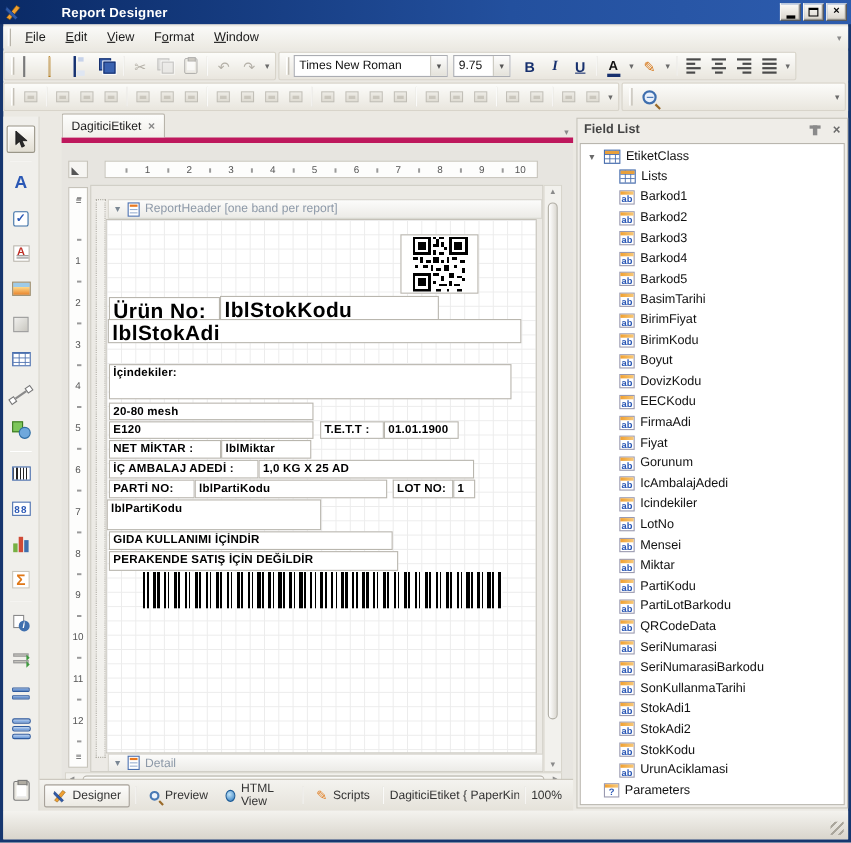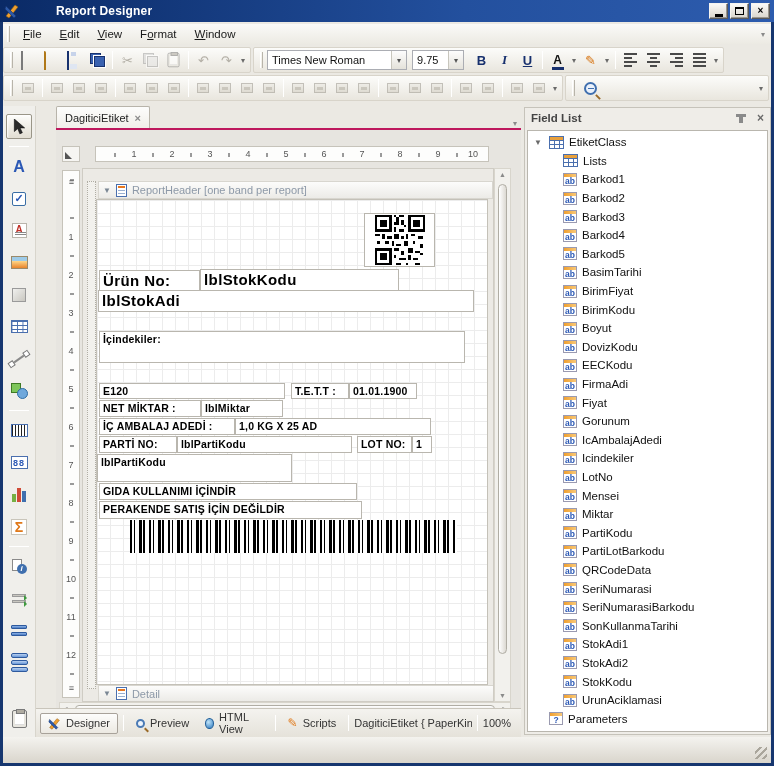--- a/index.html
+++ b/index.html
@@ -95,21 +95,21 @@
   .t-pbrk i{display:block;width:14px;height:3px;background:#c9c7c0;border:1px solid #9a9a9a;position:relative;}
   .t-pbrk i::after{content:"";position:absolute;right:-5px;top:0;border:3px solid transparent;border-left-color:#3f9a3f;}
   .t-cbl{display:flex;flex-direction:column;gap:3px;}
   .t-cbl i{display:block;width:16px;height:4px;background:linear-gradient(#8fb4e8,#4a7ac0);border:1px solid #2e5a9e;border-radius:1px;}
   .t-cbb{display:flex;flex-direction:column;gap:2px;}
   .t-cbb i{display:block;width:17px;height:5px;background:linear-gradient(#b8d0f0,#6a98d8);border:1px solid #2e5a9e;border-radius:2px;}
   .t-clip{width:15px;height:18px;background:#e8e6df;border:1px solid #7a7a7a;border-radius:2px;position:relative;}
   .t-clip::before{content:"";position:absolute;left:3px;top:-2px;width:7px;height:3px;background:#b0aca2;border:1px solid #7a7a7a;}
   .t-clip::after{content:"";position:absolute;left:2px;top:3px;width:9px;height:11px;background:#fff;box-shadow:inset 0 2px 0 #fff,inset 0 -1px 0 #ddd;}
   
-  .tabbar{position:absolute;left:53px;top:85px;width:465px;height:23px;display:flex;align-items:flex-end;border-bottom:2px solid #be185d;}
+  .tabbar{position:absolute;left:53px;top:85px;width:465px;height:23px;display:flex;align-items:flex-end;border-bottom:5px solid #be185d;}
   .tab{display:flex;align-items:center;gap:6px;height:22px;padding:0 8px;background:linear-gradient(#fdfdfc,#f1efe9);
     border:1px solid #b8b4aa;border-bottom:none;border-radius:2px 2px 0 0;font-size:11px;color:#222;}
   .tab .x{color:#8a8a8a;font-size:11px;font-weight:bold;}
   .tab-dd{margin-left:auto;color:#8a8a8a;font-size:8px;padding-right:4px;}
   
   .design{position:absolute;left:53px;top:108px;width:465px;height:590px;background:#e7e5e0;}
   .corner{position:absolute;left:6px;top:16px;width:18px;height:16px;background:#f6f5f2;border:1px solid #c6c3ba;display:flex;align-items:flex-end;justify-content:flex-start;}
   .corner i{width:0;height:0;border-left:7px solid #555;border-top:7px solid transparent;margin:2px;}
   .hruler{position:absolute;left:39px;top:16px;width:394px;height:16px;background:#fdfdfc;border:1px solid #c6c3ba;
     background-image:repeating-linear-gradient(90deg,transparent 0 18px,#9a9a9a 18px 20px,transparent 20px 38px);
@@ -126,21 +126,21 @@
     border:1px solid #d8d6cf;color:#8d99a8;font-size:11px;padding:0 4px;}
   .band .tri{color:#7a8794;font-size:8px;}
   .bicon{width:11px;height:13px;background:#fff;border:1px solid #4a6fae;position:relative;}
   .bicon::after{content:"";position:absolute;left:1px;top:1px;width:7px;height:2px;background:#e87820;}
   .bicon::before{content:"";position:absolute;left:1px;top:5px;width:7px;height:1px;background:#9ab0d0;box-shadow:0 3px 0 #9ab0d0;}
   .page{position:absolute;left:13px;top:30px;width:392px;height:486px;background:#fff;border:1px solid #c4c1b8;
     background-image:linear-gradient(#ececec 1px,transparent 1px),linear-gradient(90deg,#ececec 1px,transparent 1px);
     background-size:13px 13px;}
   .lbl{position:absolute;background:#fff;border:1px solid #b9b6ae;color:#000;font-weight:bold;font-size:10.5px;
     line-height:1.25;padding:1px 3px;white-space:nowrap;overflow:hidden;letter-spacing:.2px;}
-  .lbl.big{font-size:15px;letter-spacing:.4px;}
+  .lbl.big{font-size:19px;letter-spacing:.4px;}
   .qrbox{position:absolute;border:1px solid #b9b6ae;background:#fff;display:flex;align-items:center;justify-content:center;}
   .barcode{position:absolute;background:repeating-linear-gradient(90deg,#000 0 2px,#fff 2px 4px,#000 4px 5px,#fff 5px 9px,#000 9px 12px,#fff 12px 13px,#000 13px 15px,#fff 15px 19px);}
   
   .vscroll{position:absolute;left:438px;top:38px;width:17px;height:534px;background:#f2f1ed;border:1px solid #d8d5cc;display:flex;flex-direction:column;align-items:center;}
   .hscroll{position:absolute;left:3px;top:572px;width:452px;height:13px;background:#f2f1ed;border:1px solid #d8d5cc;display:flex;align-items:center;}
   .sarrow{color:#8a8a8a;font-size:7px;padding:2px;}
   .vthumb{width:9px;height:470px;margin-top:4px;background:linear-gradient(90deg,#fff,#dcd9d2);border:1px solid #b0ada4;border-radius:5px;}
   .hthumb{height:8px;flex:1;margin:0 4px;background:linear-gradient(#fff,#dcd9d2);border:1px solid #b0ada4;border-radius:5px;}
   
   .flpanel{position:absolute;left:521px;top:85px;width:247px;height:628px;background:#efede8;border:1px solid #c6c3ba;}
@@ -590,20 +590,21 @@
                 <rect x="13" y="20" width="1" height="1"></rect>
                   <rect x="17" y="20" width="2" height="1"></rect>
               </g>
             </svg>
           </span>
 
           <span class="lbl big" style="left:2px;top:70px;width:101px;height:21px">Ürün No:</span>
           <span class="lbl big" style="left:103px;top:69px;width:199px;height:22px">lblStokKodu</span>
           <span class="lbl big" style="left:1px;top:90px;width:376px;height:22px">lblStokAdi</span>
           <span class="lbl" style="left:2px;top:131px;width:366px;height:32px">İçindekiler:</span>
+          <span class="lbl" style="left:2px;top:166px;width:186px;height:16px">20-80 mesh</span>
           <span class="lbl" style="left:2px;top:183px;width:186px;height:16px">E120</span>
           <span class="lbl" style="left:194px;top:183px;width:58px;height:16px">T.E.T.T :</span>
           <span class="lbl" style="left:252px;top:183px;width:68px;height:16px">01.01.1900</span>
           <span class="lbl" style="left:2px;top:200px;width:102px;height:17px">NET MİKTAR :</span>
           <span class="lbl" style="left:104px;top:200px;width:82px;height:17px">lblMiktar</span>
           <span class="lbl" style="left:2px;top:218px;width:136px;height:17px">İÇ AMBALAJ ADEDİ :</span>
           <span class="lbl" style="left:138px;top:218px;width:196px;height:17px">1,0 KG X 25 AD</span>
           <span class="lbl" style="left:2px;top:236px;width:78px;height:17px">PARTİ NO:</span>
           <span class="lbl" style="left:80px;top:236px;width:175px;height:17px">lblPartiKodu</span>
           <span class="lbl" style="left:260px;top:236px;width:55px;height:17px">LOT NO:</span>

